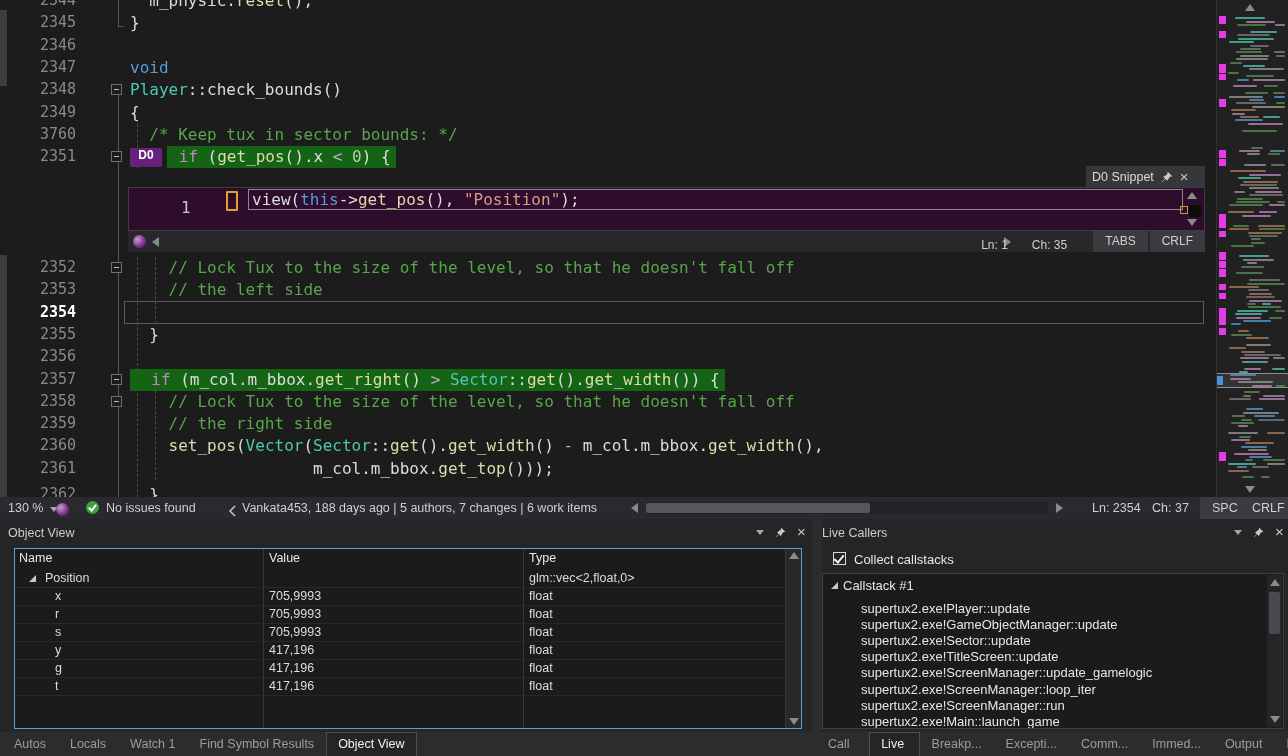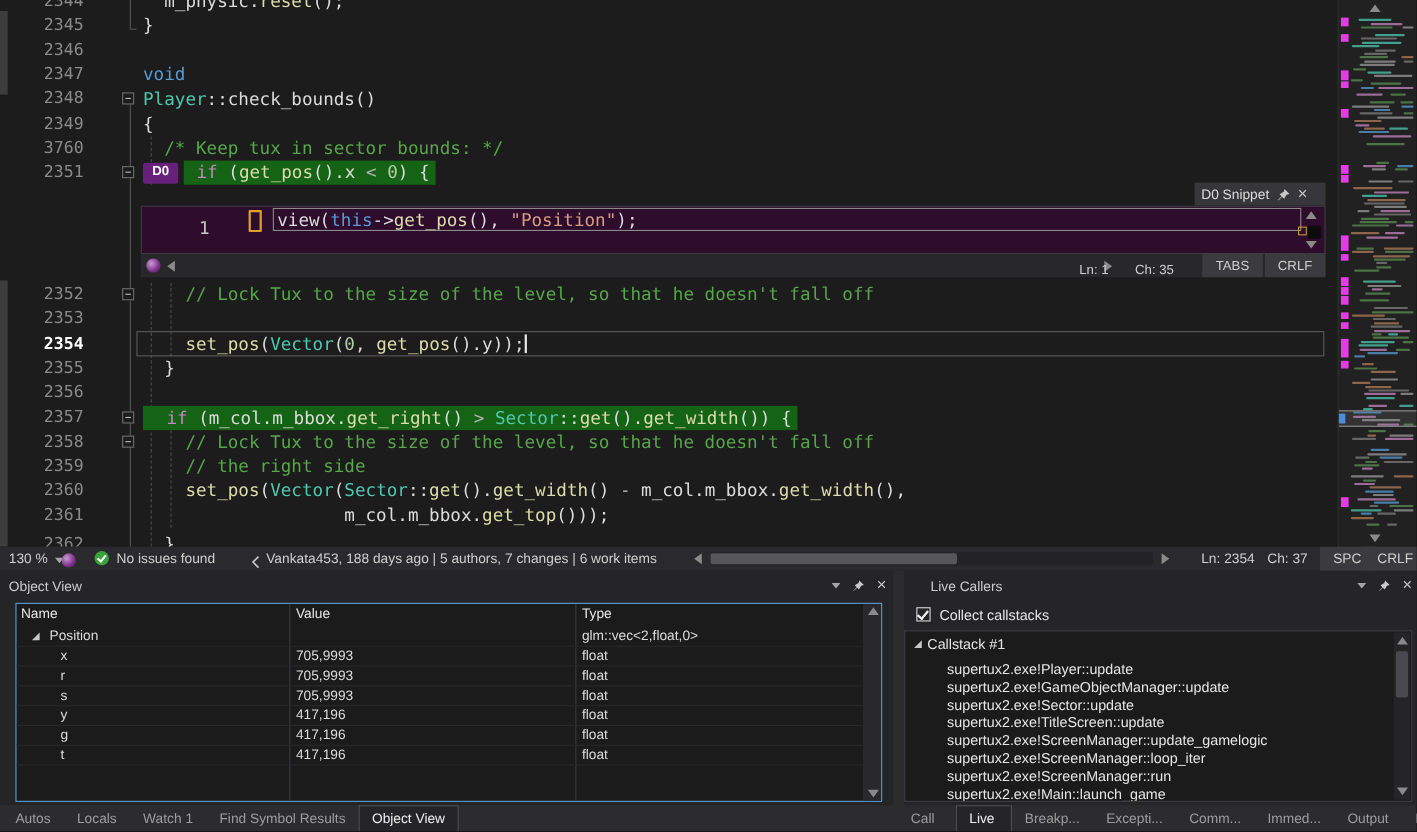--- a/index.html
+++ b/index.html
@@ -142,24 +142,24 @@
           <div class="fold"></div>
           <div class="code"><span class="badge">D0</span><span class="tokens hl"><span class="t-pln"> </span><span class="t-kw2">if</span><span class="t-pln"> (</span><span class="t-fn">get_pos</span><span class="t-pln">().x </span><span class="t-op">&lt;</span><span class="t-pln"> </span><span class="t-num">0</span><span class="t-pln">) {</span></span></div>
         </div>
         <div class="line" style="top: 257px;">
           <div class="lnum">2352</div>
           <div class="fold"></div>
           <div class="code"><span class="tokens"><span class="t-pln">    </span><span class="t-com">// Lock Tux to the size of the level, so that he doesn't fall off</span></span></div>
         </div>
         <div class="line" style="top: 279px;">
           <div class="lnum">2353</div>
+          <div class="code"><span class="tokens"><span class="t-pln">    </span><span class="t-com">// the left side</span></span></div>
         </div>
         <div class="line" style="top: 302px;">
           <div class="lnum cur">2354</div>
-          <div class="code"><span class="tokens"><span class="t-pln">    </span><span class="t-fn">set_pos</span><span class="t-pln">(</span><span class="t-type">Vector</span><span class="t-pln">(</span><span class="t-num">0</span><span class="t-pln">, </span><span class="t-fn">get_pos</span><span class="t-pln">().y));</span><span class="caret"></span></span></div>
         </div>
         <div class="line" style="top: 324px;">
           <div class="lnum">2355</div>
           <div class="code"><span class="tokens"><span class="t-pln">  }</span></span></div>
         </div>
         <div class="line" style="top: 346px;">
           <div class="lnum">2356</div>
           <div class="code"><span class="tokens"></span></div>
         </div>
         <div class="line" style="top: 369px;">
@@ -465,21 +465,21 @@
             </div>
           </div>
         <div class="vscroll" style="left:771px;top:0;width:15px;height:179px;">
           <div class="sb-up" style="left:3px;top:3px;"></div>
           <div class="sb-down" style="left:3px;bottom:3px;"></div>
         </div>
       </div>
     </div>
 
     <div style="position:absolute;left:822px;top:0;width:466px;height:213px;background:#252527;">
-      <span class="panel-title" style="left:24px;top:7px;">Live Callers</span>
+      <span class="panel-title" style="left:0;top:7px;">Live Callers</span>
       <span class="panel-icons" style="left:412px;top:7px;">
         <span class="caret-down"></span>
         <svg width="11" height="11" viewBox="0 0 16 16">
             <path d="M9 1 L15 7 L11.5 8 L8.5 13 L6 10.5 L1.5 15 L1 14.5 L5.5 10 L3 7.5 L8 4.5 Z" fill="#c8c8c8"></path>
           </svg>
         <span class="icon-x">×</span>
       </span>
       <span class="checkbox" style="left:11px;top:33px;"></span>
       <span style="position:absolute;left:32px;top:33px;font-size:13px;color:#e6e6e6;">Collect callstacks</span>
     </div>

